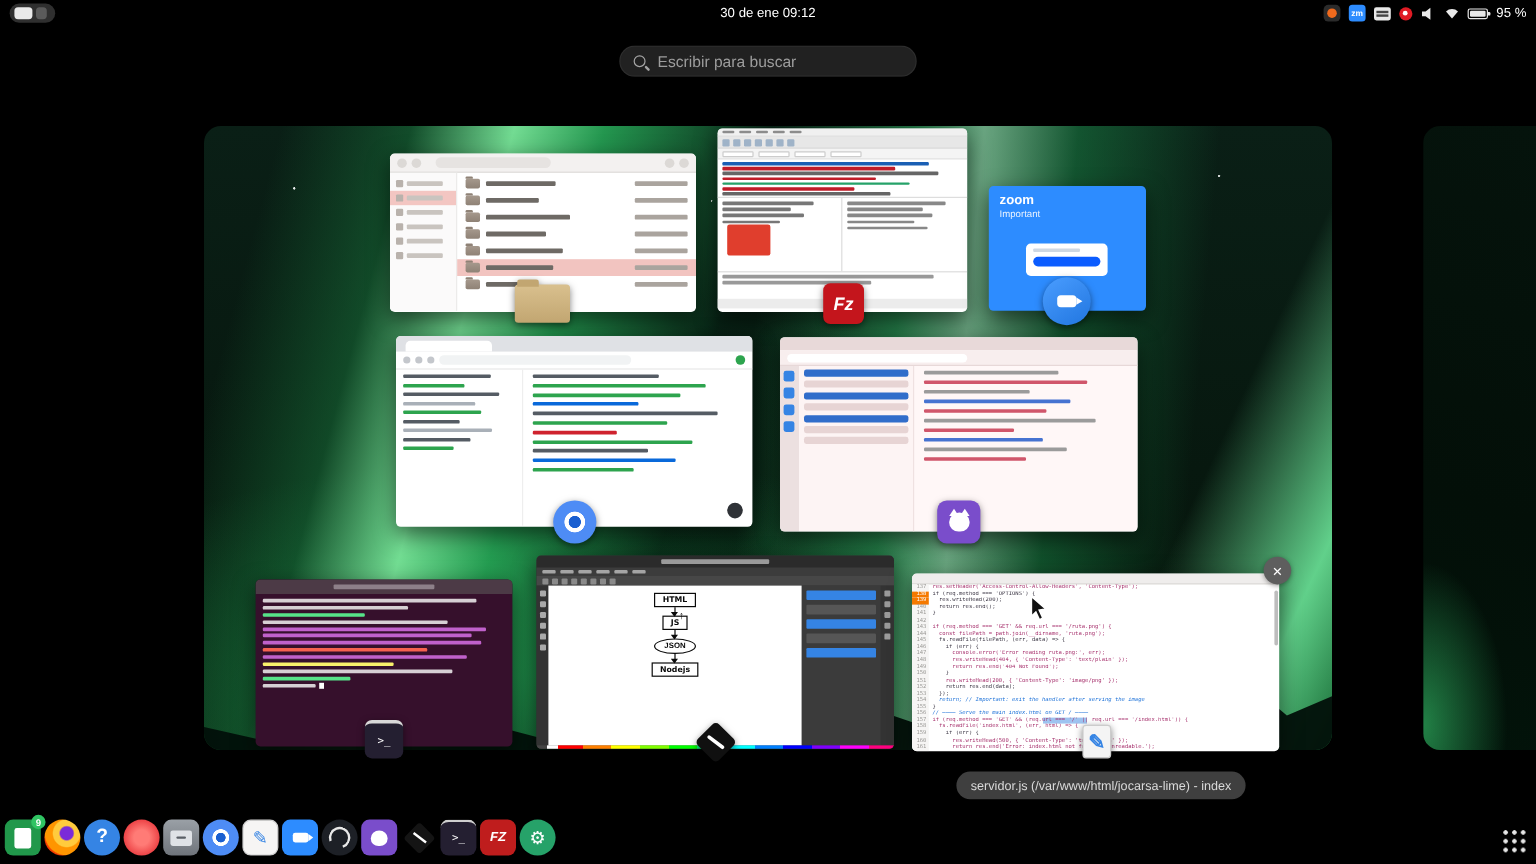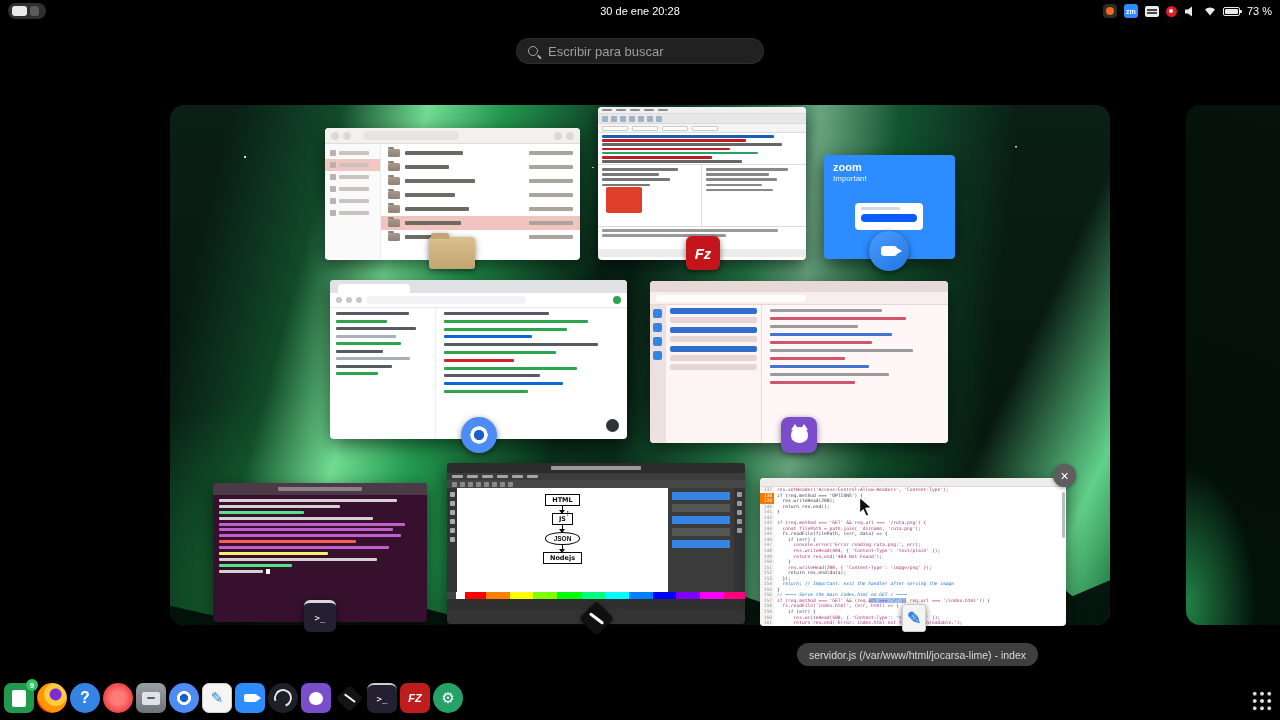--- a/index.html
+++ b/index.html
@@ -147,21 +147,21 @@
   .tcur .blk{width:4px;height:5px;background:#fff;margin-top:-1px}
 
   
   #w-ink{left:447px;top:463px;width:298px;height:161px;background:#343434}
   .itb{height:10px;background:#2b2b2b;display:flex;align-items:center;justify-content:center}
   .itb i{width:90px;height:3.5px;background:#9a9a9a}
   .imen{height:7px;background:#3c3c3c;display:flex;gap:4px;align-items:center;padding:0 5px}
   .imen i{width:11px;height:2.5px;background:#a5a5a5}
   .itool{height:8px;background:#474747;display:flex;gap:3px;align-items:center;padding:0 5px}
   .itool i{width:5px;height:5px;border-radius:1px;background:#8a8a8a}
-  .ibody{display:flex;height:104px}
+  .ibody{display:flex;height:133px}
   .irail{width:10px;background:#333;padding-top:4px}
   .irail i{width:5px;height:5px;border-radius:1px;background:#aaa;margin:0 auto 4px}
   .icanvas{flex:1;background:#fff;position:relative;display:flex;justify-content:center}
   .diag{display:flex;flex-direction:column;align-items:center;padding-top:6px;position:relative}
   .dbox{border:1.2px solid #0a0a0a;background:#fff;font-size:6.5px;font-weight:bold;padding:1px 6px;color:#0a0a0a;font-family:"DejaVu Sans",sans-serif}
   .del{border:1.2px solid #0a0a0a;border-radius:50%;font-size:6.5px;font-weight:bold;padding:2px 8px;color:#0a0a0a}
   .cn{width:1px;height:7px;background:#0a0a0a;position:relative}
   .cn::after{content:"";position:absolute;left:-2.5px;bottom:-1px;border-left:3px solid transparent;border-right:3px solid transparent;border-top:4px solid #0a0a0a}
   .uarr{position:absolute;left:58%;top:20px;font-size:9px;color:#0a0a0a;font-weight:bold}
   .ipanel{width:66px;background:#3b3b3b;padding:4px 4px}
@@ -243,39 +243,39 @@
 </style>
 </head>
 <body>
 
 <div id="topbar">
   <div id="ws-pill">
     <span class="wa"></span>
     <span class="wb"></span>
   </div>
   <div id="clock">
-      <span>30 de ene 20:28</span>
+      <span>30 de ene 09:12</span>
     </div>
   <div id="tray">
     <span class="tind">
         <i></i>
       </span>
     <span class="tzm">zm</span>
     <span class="tkb"></span>
     <span class="trec"></span>
     <svg width="13" height="11">
         <path d="M1 3.5h3l4-3v10l-4-3H1z" fill="#e9e9e9"></path>
       </svg>
     <svg width="12" height="10">
         <path d="M6 9.5L1 3.5a7.5 7.5 0 0 1 10 0z" fill="#e9e9e9"></path>
       </svg>
     <span class="tbat">
         <i></i>
       </span>
-    <span>73 %</span>
+    <span>95 %</span>
   </div>
 </div>
 
 <div id="search">
   <span class="mag"></span>
   <input type="text" placeholder="Escribir para buscar" style="">
 </div>
 
 <div id="ws-main">
   <div class="trees"></div>

